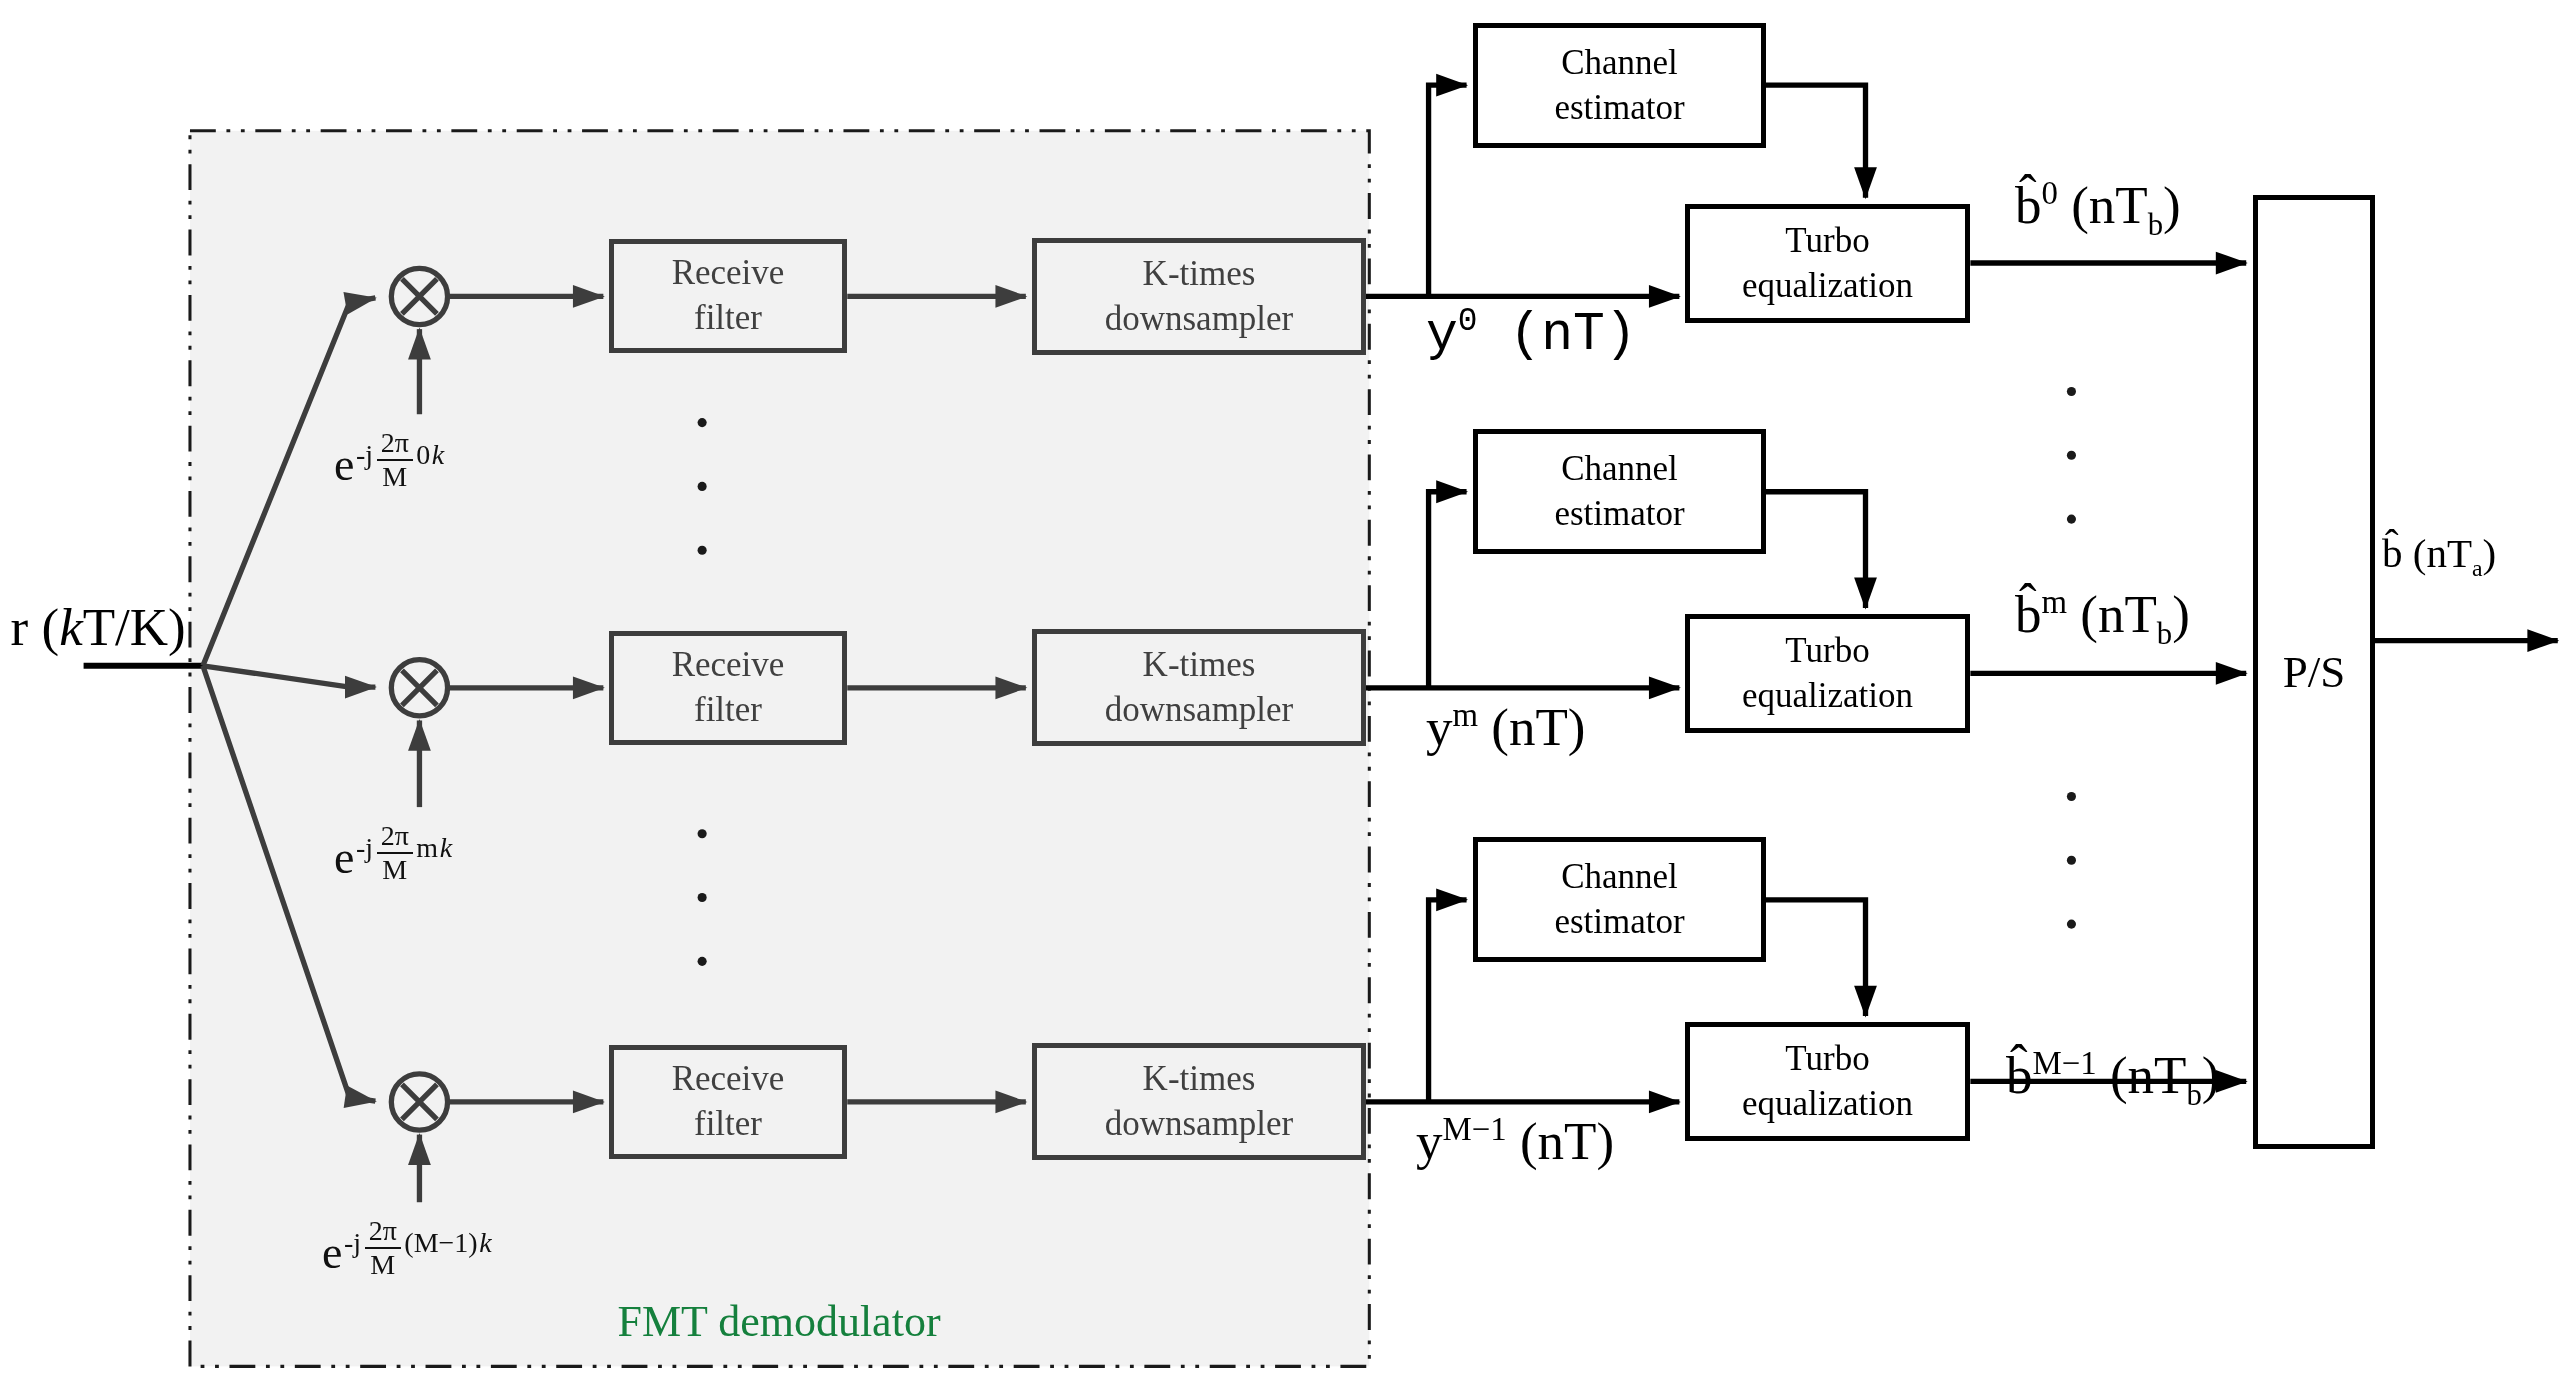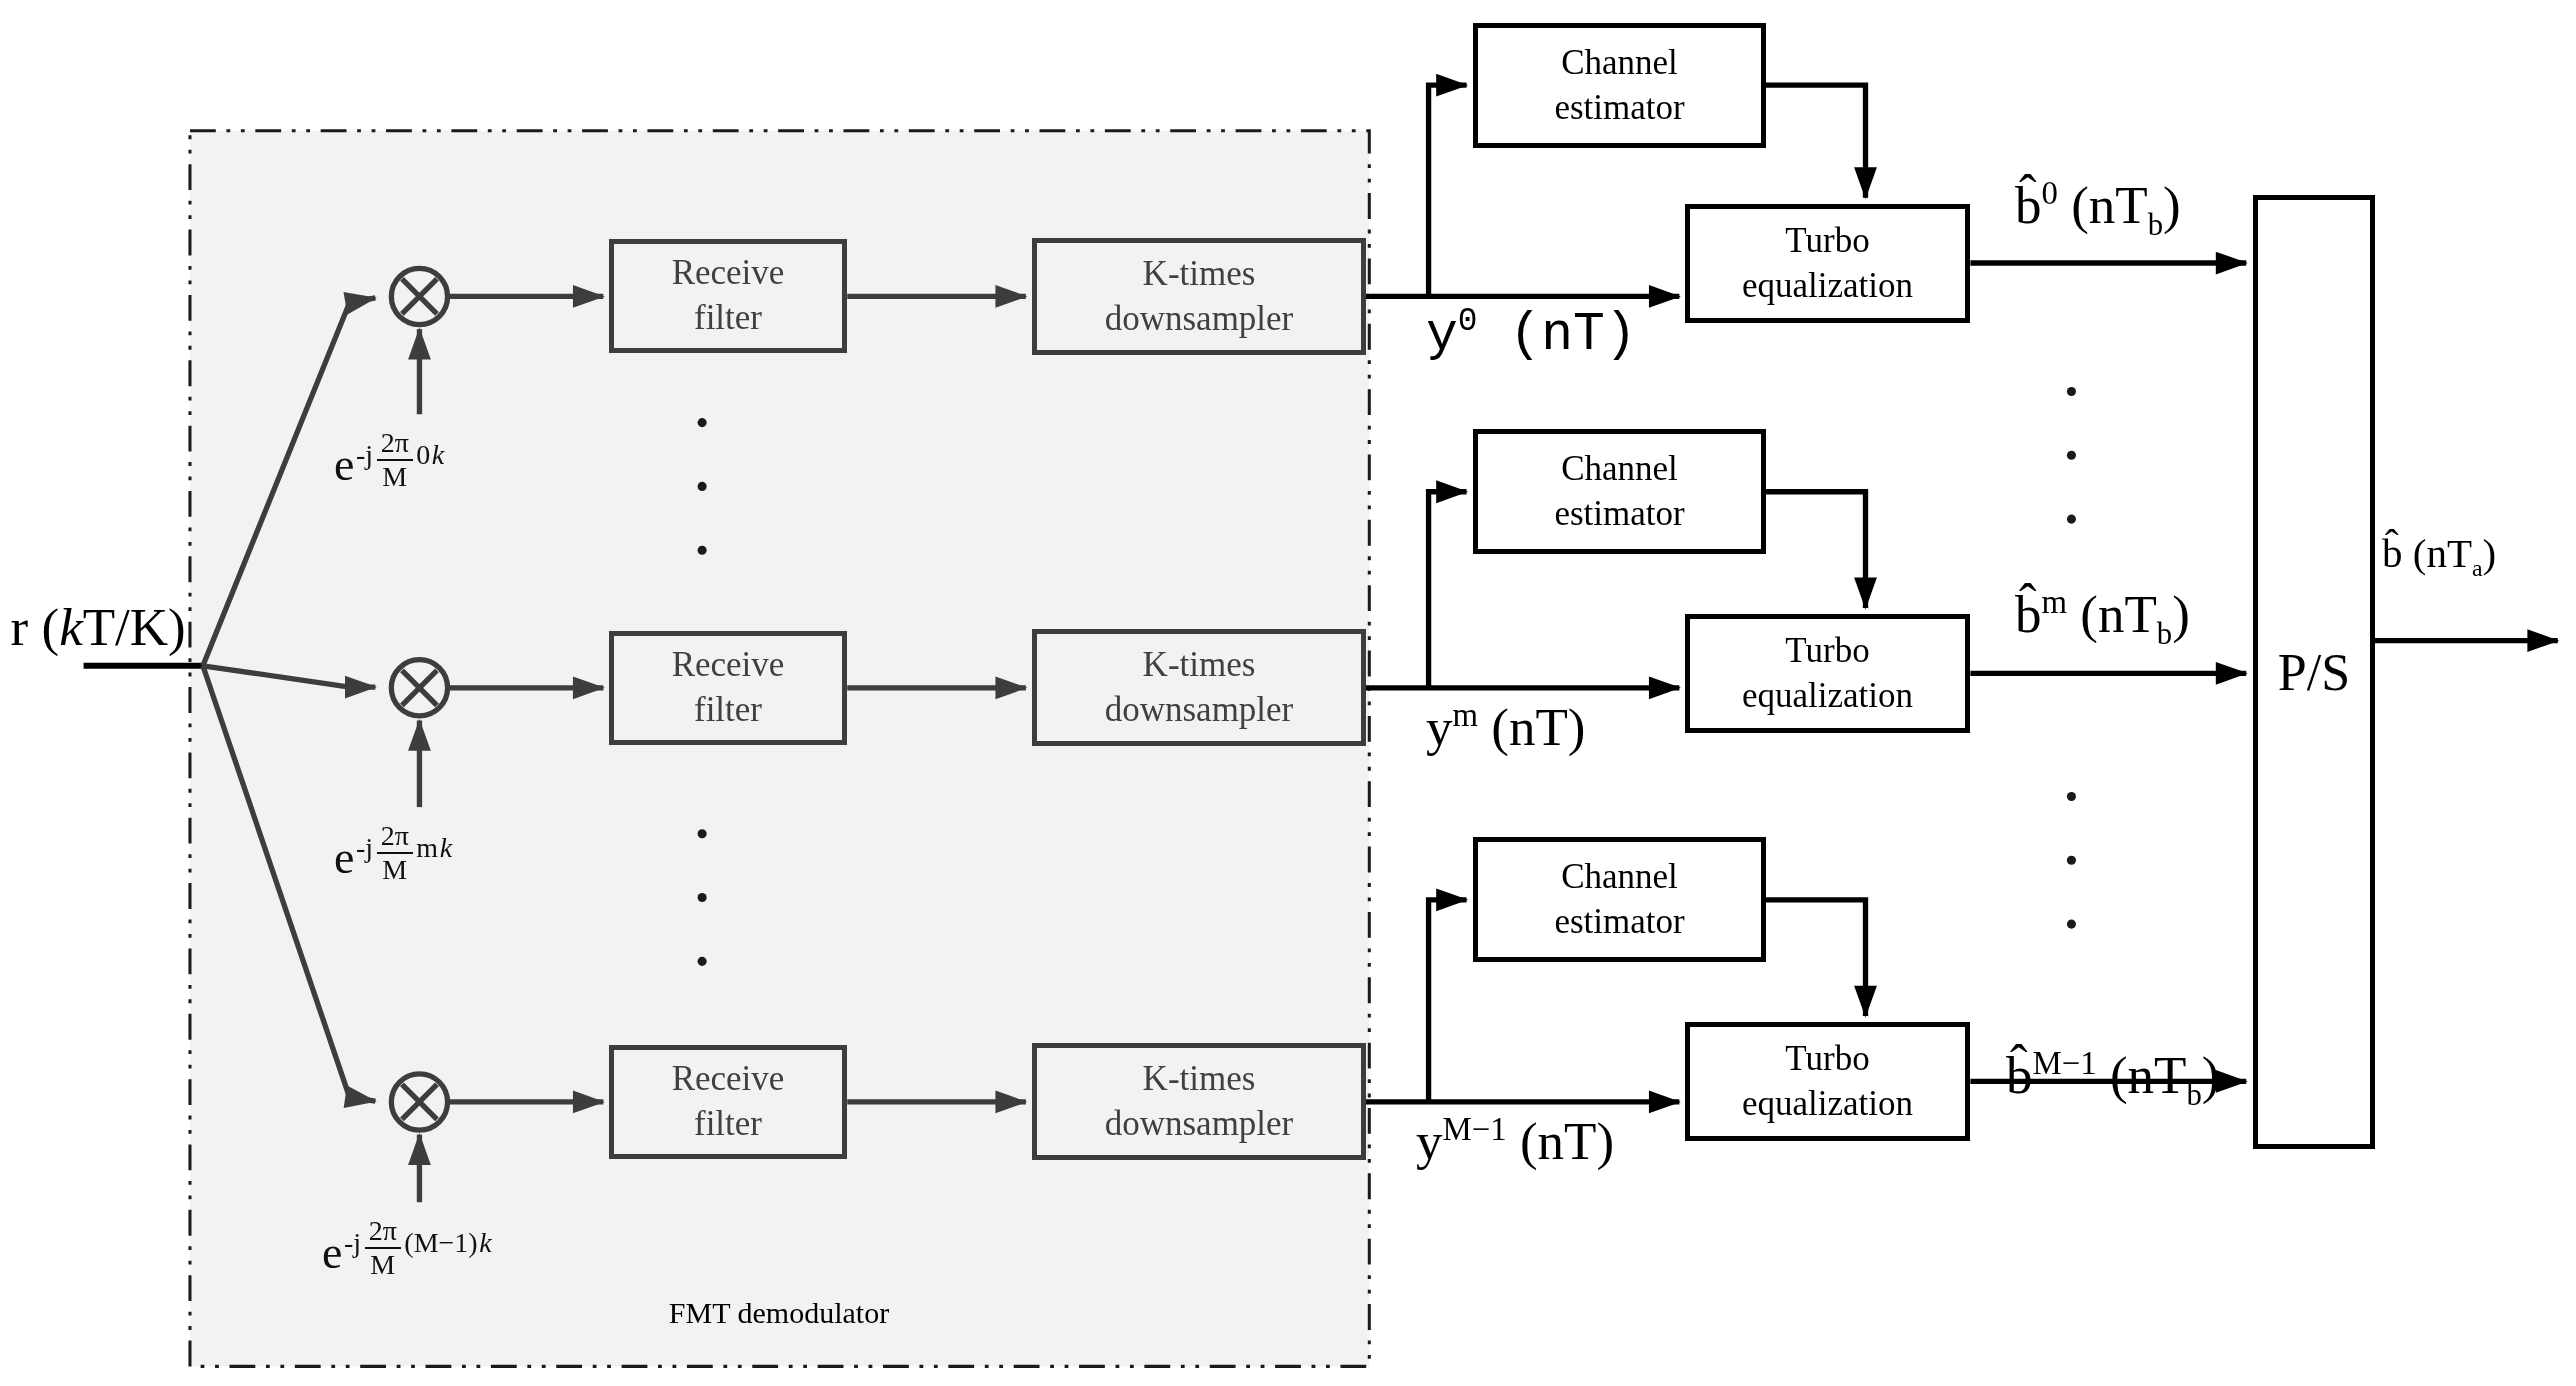--- a/index.html
+++ b/index.html
@@ -22,24 +22,24 @@
   .exp{position:absolute;display:flex;align-items:flex-start;color:#111;}
   .exp .e{font-size:46px;margin-top:23px;line-height:1;}
   .exp .sup{display:flex;align-items:center;font-size:28px;line-height:1;margin-left:1.5px;}
   .exp .frac{display:inline-flex;flex-direction:column;align-items:center;margin:0 3.8px;}
   .exp .frac .num{border-bottom:2.3px solid #111;padding:0 3.8px 1.5px 3.8px;margin-top:10px;}
   .exp .frac .den{padding-top:2.3px;}
   .exp .factor{margin-right:1.5px;}
   .exp i{font-style:italic;}
 
   #fmt-label{position:absolute;left:566px;top:1296px;width:426px;text-align:center;
-             font-size:30px;color:#000000;}
+             font-size:44px;color:#15803d;}
   #ps-box{position:absolute;left:2253px;top:195px;width:122px;height:954px;
           box-sizing:border-box;border:5.3px solid #000;background:#fff;
-          display:flex;align-items:center;justify-content:center;font-size:52px;}
+          display:flex;align-items:center;justify-content:center;font-size:45px;}
   #output-label{position:absolute;left:2382px;top:529px;width:190px;
                 font-size:41px;white-space:nowrap;}
   #input-label{left:10.6px;top:597px;text-align:right;}
 </style>
 </head>
 <body>
 
 <div id="stage">
 
   <svg id="wires" width="2576" height="1387" viewBox="0 0 3390 1825">

